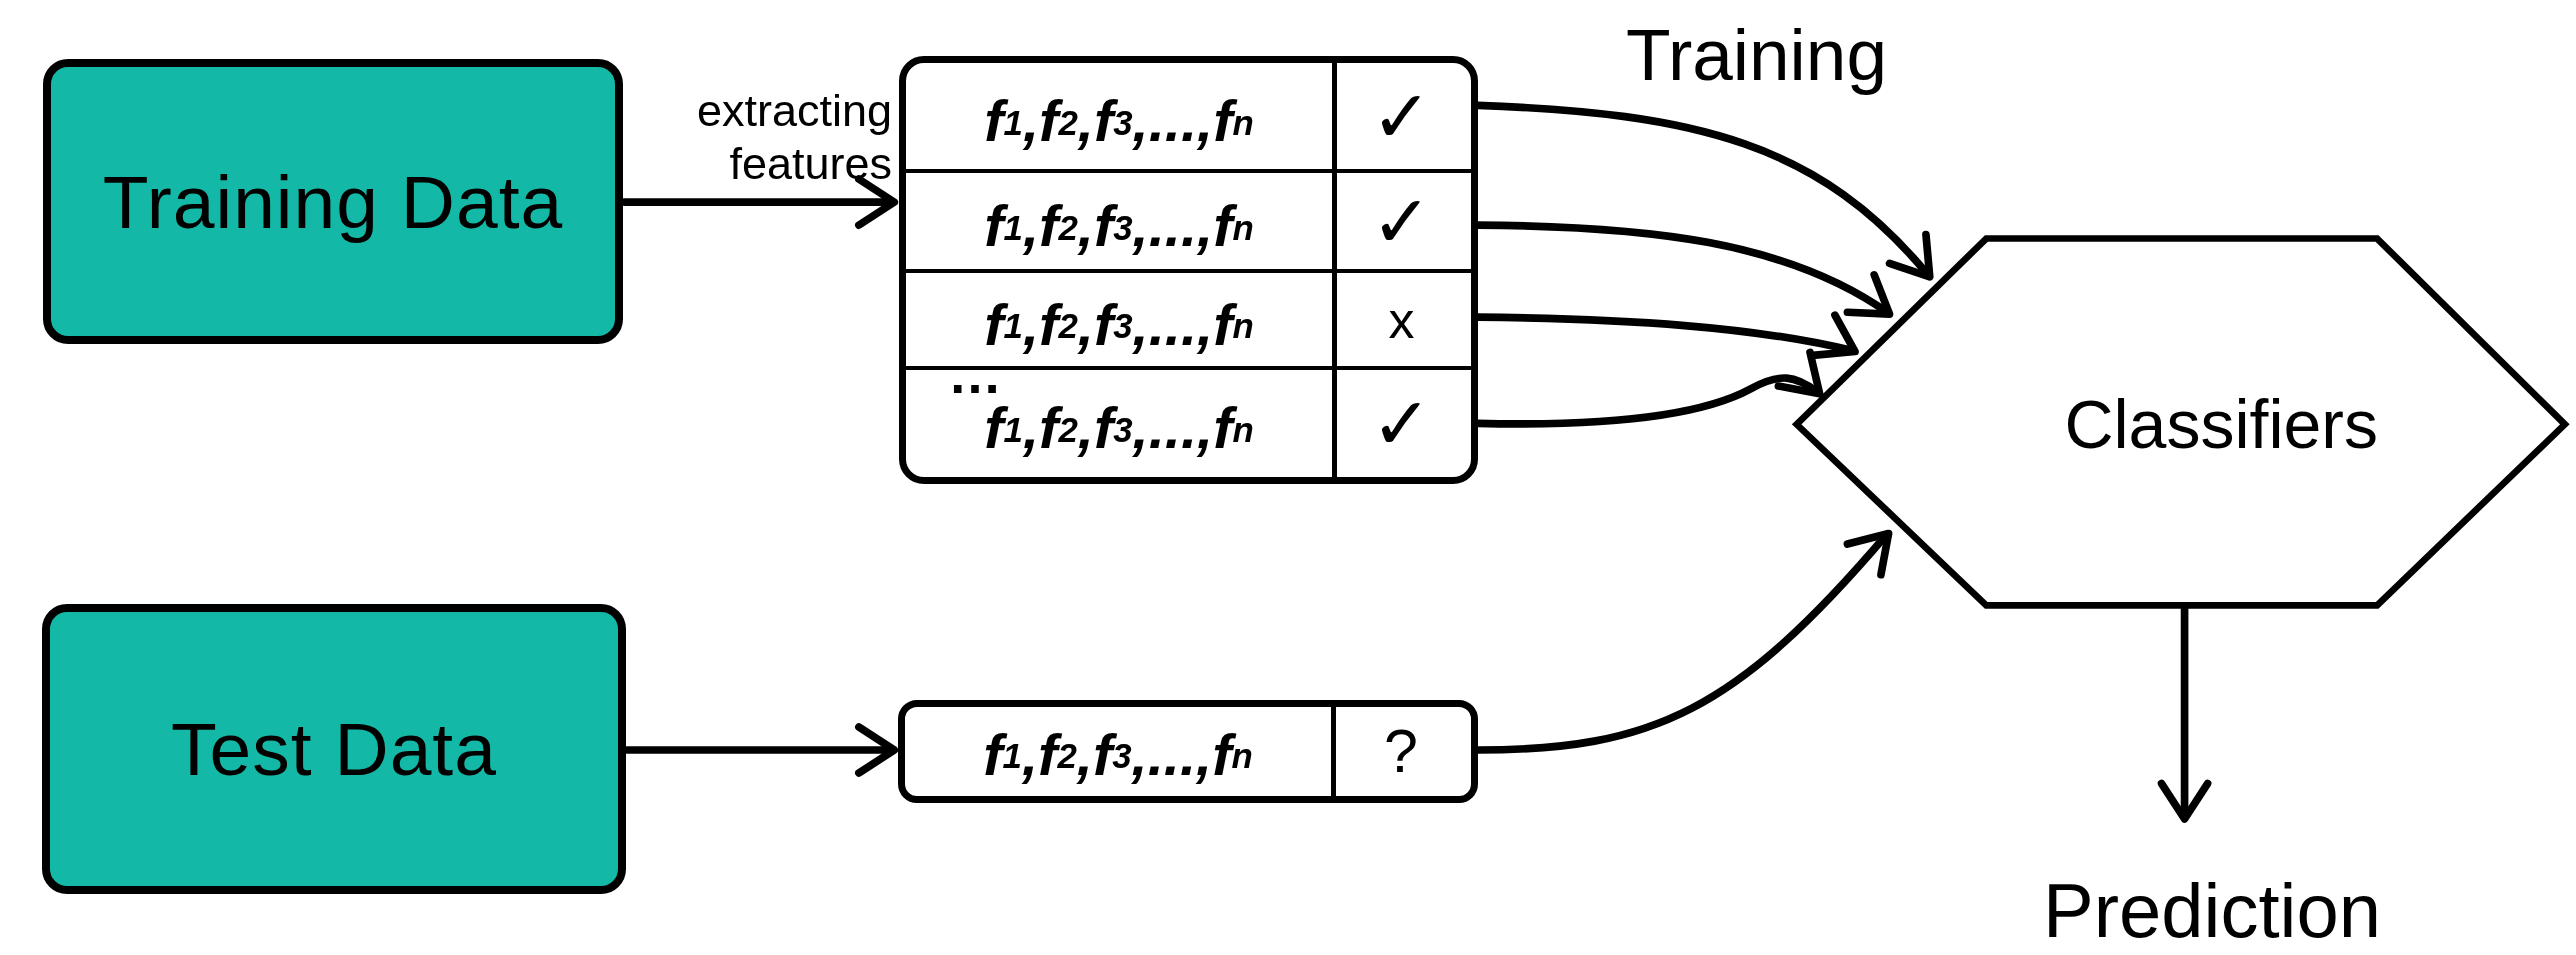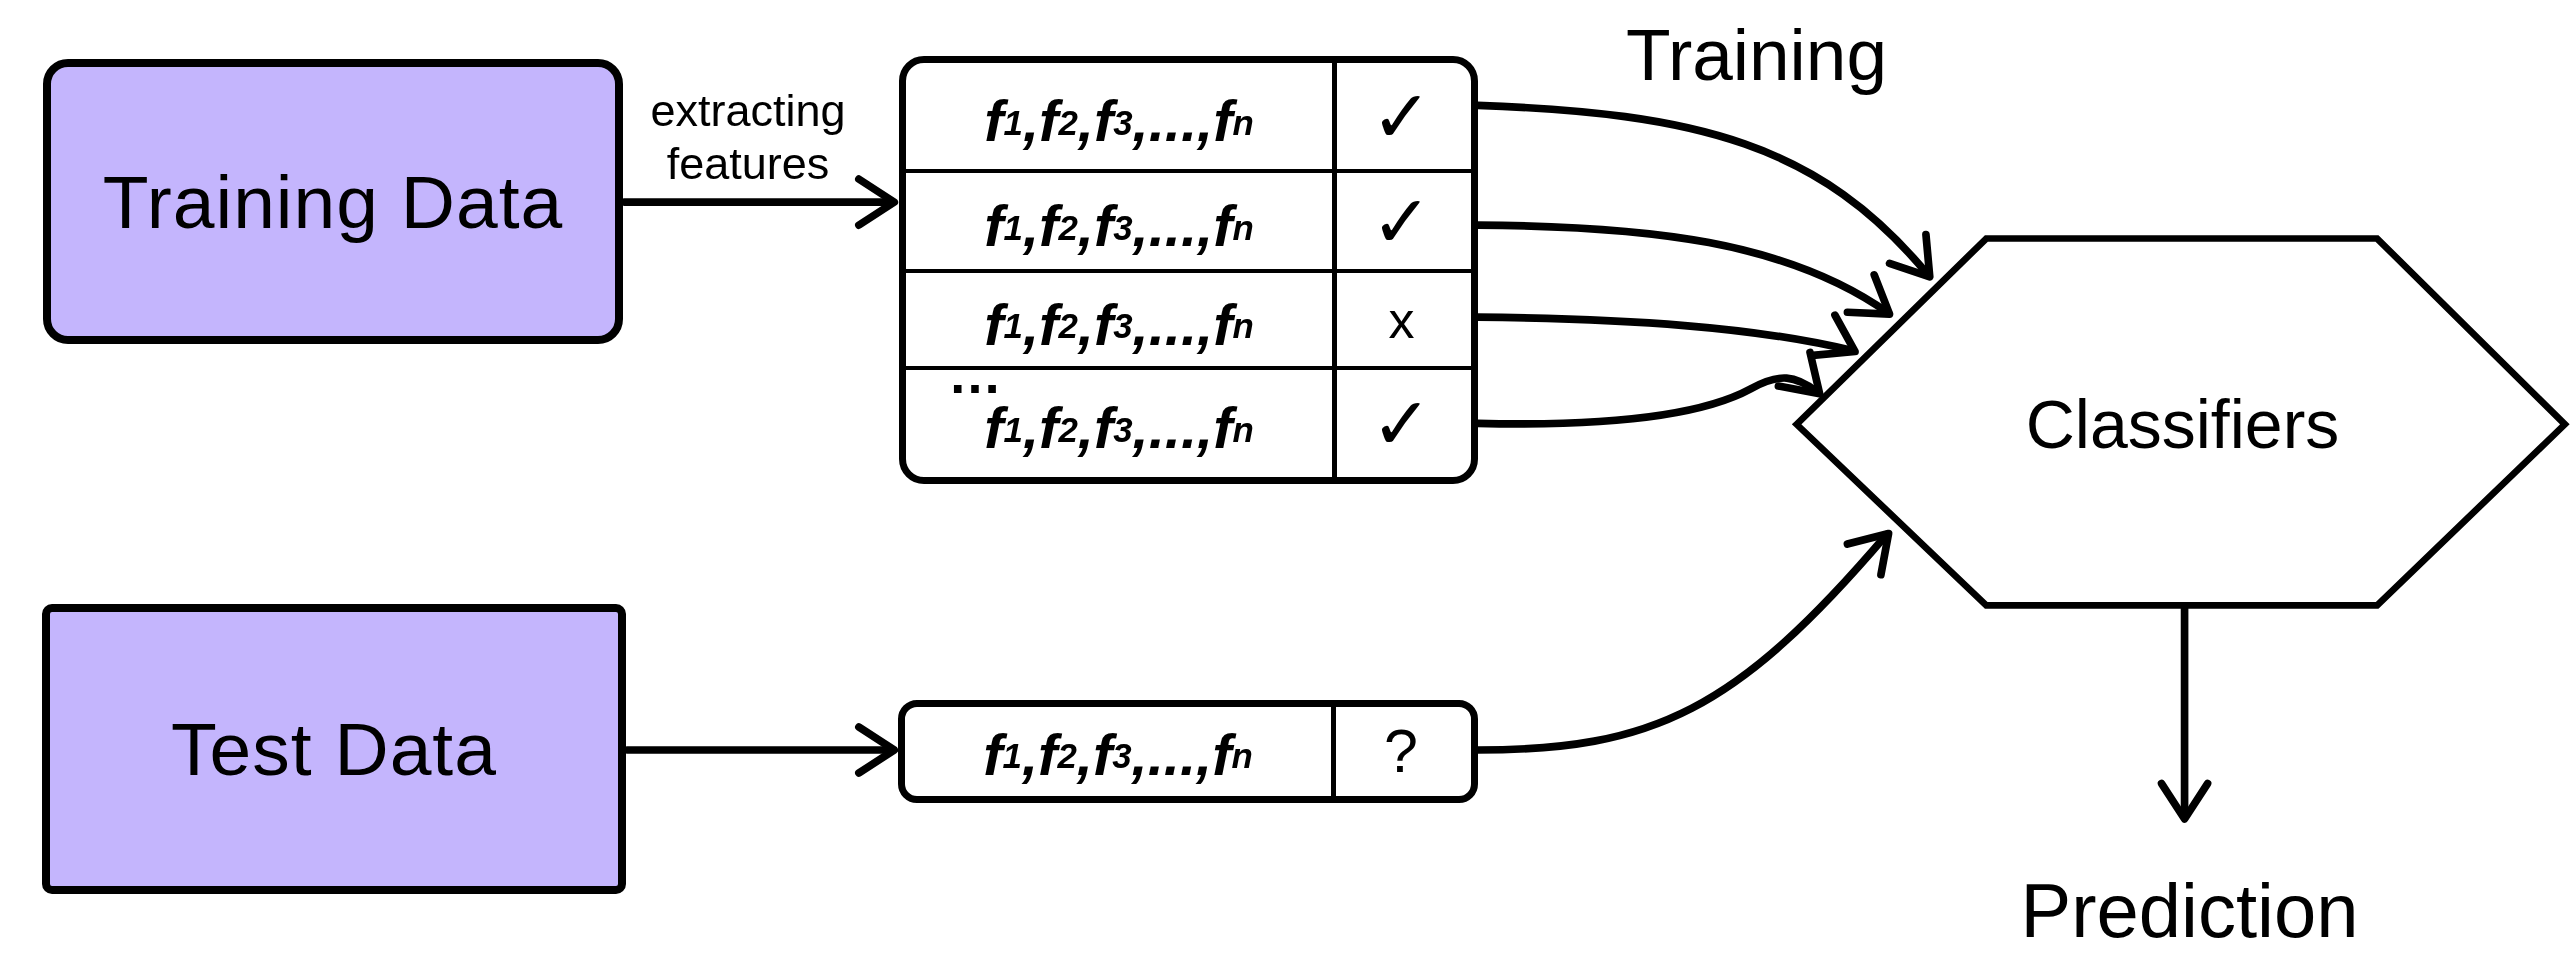--- a/index.html
+++ b/index.html
@@ -2,30 +2,30 @@
 <html><head>
 <meta charset="utf-8">
 <style>
   html,body{margin:0;padding:0;background:#fff;}
   .canvas{
     position:relative;width:2576px;height:955px;background:#ffffff;overflow:hidden;
     font-family:"Liberation Sans",sans-serif;color:#000;
   }
   .layer{position:absolute;left:0;top:0;width:2576px;height:955px;}
   .lbl{position:absolute;white-space:pre-line;color:#000;}
-  .center{text-align:center;}
+  .center{text-align:right;}
 
   
   .node{
     position:absolute;box-sizing:border-box;border:8.6px solid #000;border-radius:25px;
-    background:#c4b5fd;display:flex;align-items:center;justify-content:center;
+    background:#14b8a6;display:flex;align-items:center;justify-content:center;
     font-size:75px;letter-spacing:1px;
   }
   .training-box{left:43px;top:59px;width:580px;height:285px;}
-  .test-box{left:42px;top:604px;width:584px;height:290px;border-radius:10px;}
+  .test-box{left:42px;top:604px;width:584px;height:290px;}
 
   
   .extract-label{left:604px;top:84px;width:288px;font-size:45px;line-height:53px;}
   .labeling-label{left:604px;top:228px;width:288px;font-size:45px;}
   .training-label{left:1626px;top:13.4px;font-size:73px;}
   .unknown-label{left:958px;top:820px;width:479px;font-size:59px;}
   .prediction-label{left:1998px;top:858px;width:383px;font-size:76px;margin-top:9px;}
   .classifiers-label{left:1987px;top:385px;width:391px;font-size:68px;}
 
   

